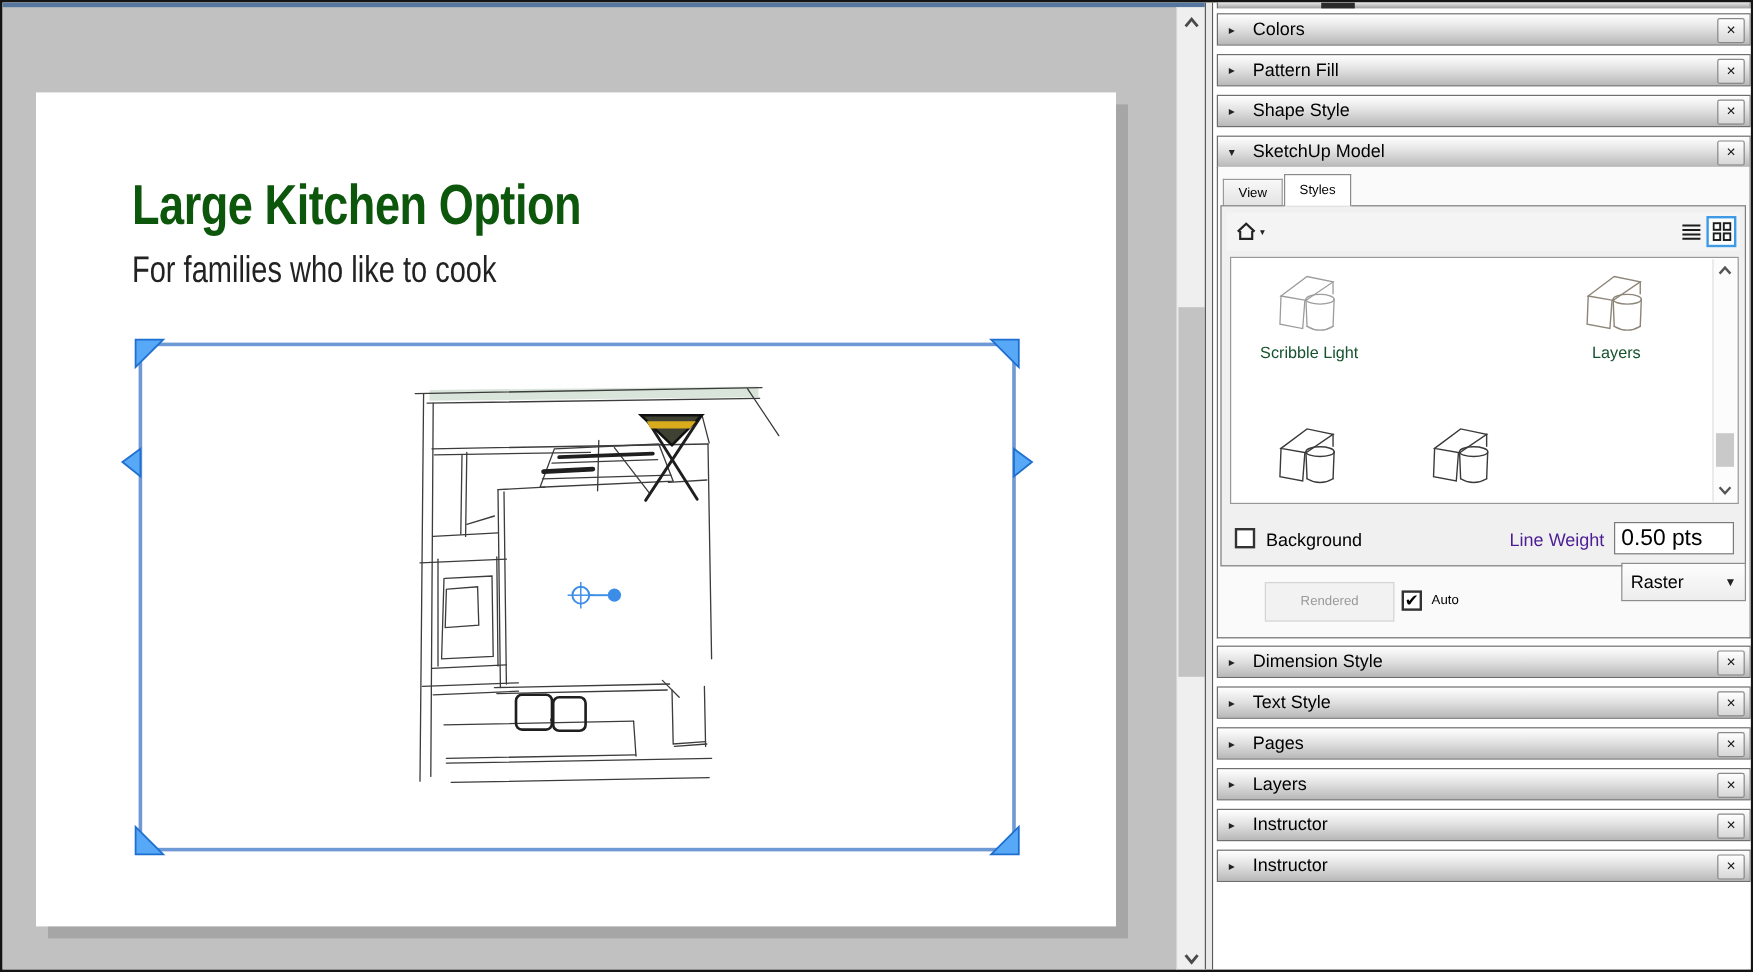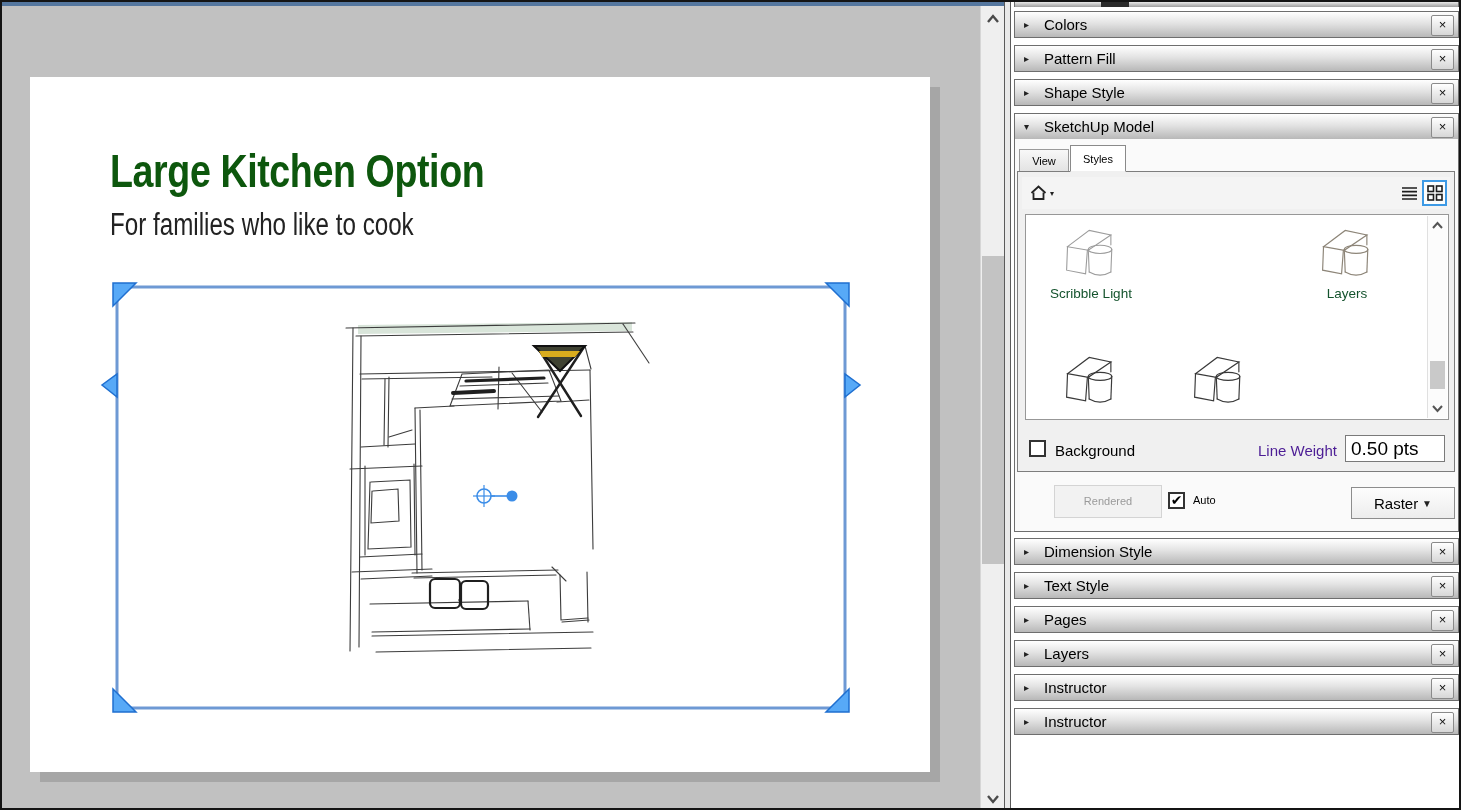--- a/index.html
+++ b/index.html
@@ -42,21 +42,21 @@
   .sitem .sname{margin-top:3px;font-size:13.5px;color:#14532d;display:inline-block;padding:0 3px;}
   .sitem.sel .sname{background:#e4e4e4;}
   #stylescroll{position:absolute;right:1px;top:1px;width:19px;height:202px;background:#fcfcfc;border-left:1px solid #e0e0e0;}
   #stylethumb{position:absolute;left:2px;top:145px;width:15px;height:28px;background:#c9c9c9;}
   .cb{position:absolute;width:17px;height:17px;background:#fff;border:2px solid #333;box-sizing:border-box;font-size:14px;line-height:13px;text-align:center;color:#000;}
   #bg-label{left:37px;top:270px;font-size:15px;color:#000;}
   #lw-label{left:240px;top:270px;font-size:15px;color:#4c1d95;}
   #lw-input{left:327px;top:263px;width:100px;height:27px;border:1px solid #7a7a7a;background:#fff;font-size:19px;font-family:"Liberation Sans",sans-serif;padding:0 5px;box-sizing:border-box;}
   #rendered-btn{left:39px;top:346px;width:108px;height:33px;background:#f2f2f2;border:1px solid #d4d4d4;color:#9a9a9a;font-size:11px;text-align:center;line-height:31px;box-sizing:border-box;}
   #auto-label{left:178px;top:355px;font-size:11px;color:#000;}
-  #render-dd{left:336px;top:348px;width:104px;height:32px;background:linear-gradient(#fdfdfd,#ededed);border:1px solid #8d8d8d;box-sizing:border-box;font-size:15px;color:#000;display:flex;align-items:center;padding:0 22px;justify-content:space-between;}
+  #render-dd{left:336px;top:330px;width:104px;height:32px;background:linear-gradient(#fdfdfd,#ededed);border:1px solid #8d8d8d;box-sizing:border-box;font-size:15px;color:#000;display:flex;align-items:center;padding:0 7px;justify-content:space-between;}
   
   svg{display:block;}
   .nosel{pointer-events:none;}
 </style>
 </head>
 <body>
 
 <div id="app">
 
   <div id="canvas" class="abs">

